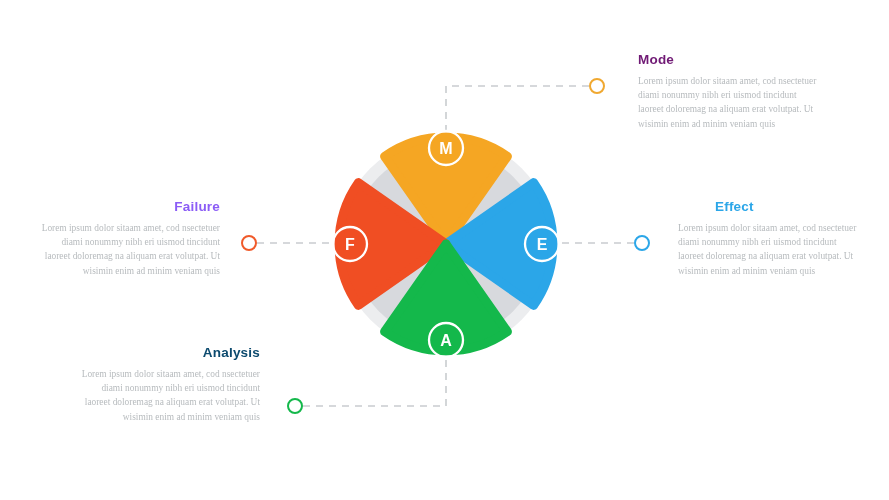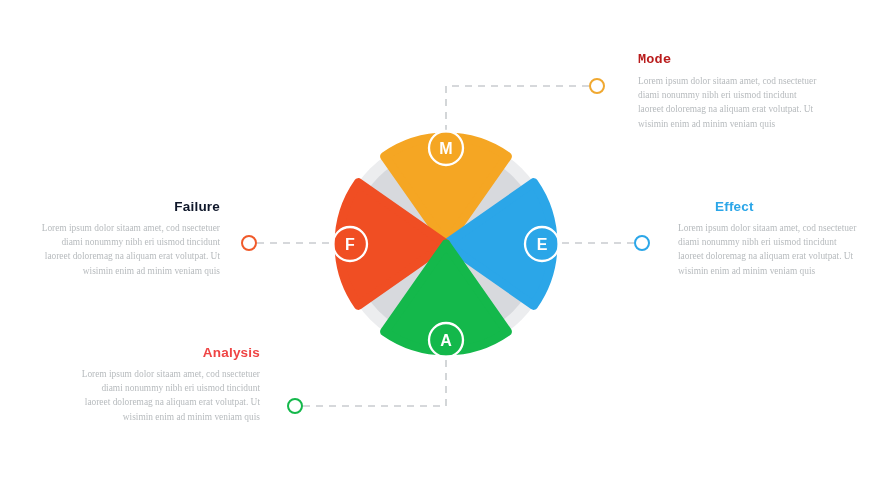--- a/index.html
+++ b/index.html
@@ -48,24 +48,24 @@
     font-family: Liberation Serif, serif;
   }
   .block.align-right { text-align: right; }
   .block.align-left  { text-align: left;  }
 
   #block-mode     { left: 638px; top: 53px;  }
   #block-effect   { left: 678px; top: 200px; }
   #block-failure  { left: 38px;  top: 200px; width: 182px; }
   #block-analysis { left: 80px;  top: 346px; width: 180px; }
 
-  .h-mode     { color: #b91c1c; font-family: Liberation Mono, monospace; }
+  .h-mode     { color: #701a75; }
   .h-effect   { color: #2ba6e8; padding-left: 37px; }
-  .h-failure  { color: #0f172a; }
-  .h-analysis { color: #ef4444; }
+  .h-failure  { color: #8b5cf6; }
+  .h-analysis { color: #0c4a6e; }
 </style>
 </head>
 <body>
 
 <div id="stage">
 
   <svg id="wheel-svg" viewBox="0 0 889 500">
 
     <g stroke="#c9cccf" stroke-width="1.6" stroke-dasharray="7 6" fill="none" stroke-linecap="butt">
       <path d="M 589 86 L 446 86 L 446 142"></path>

